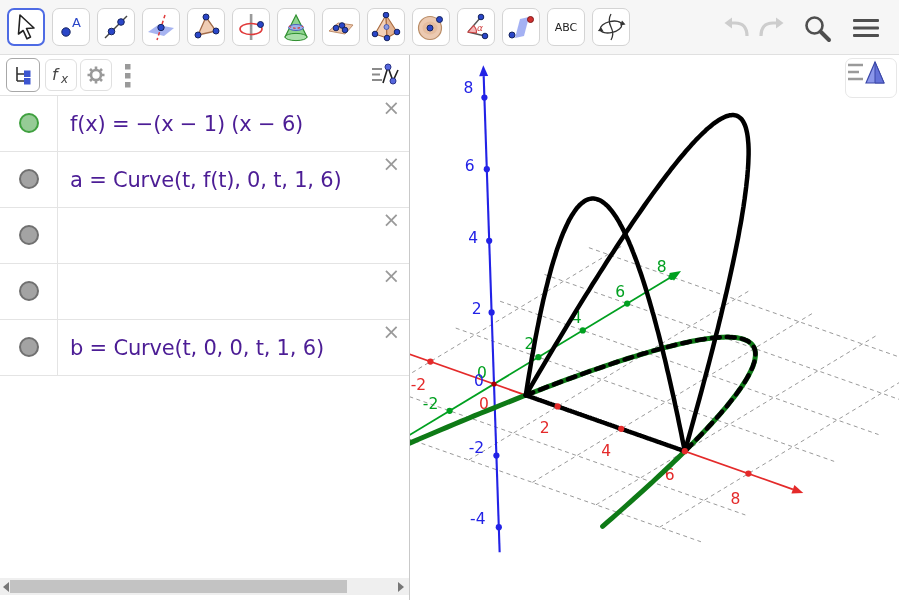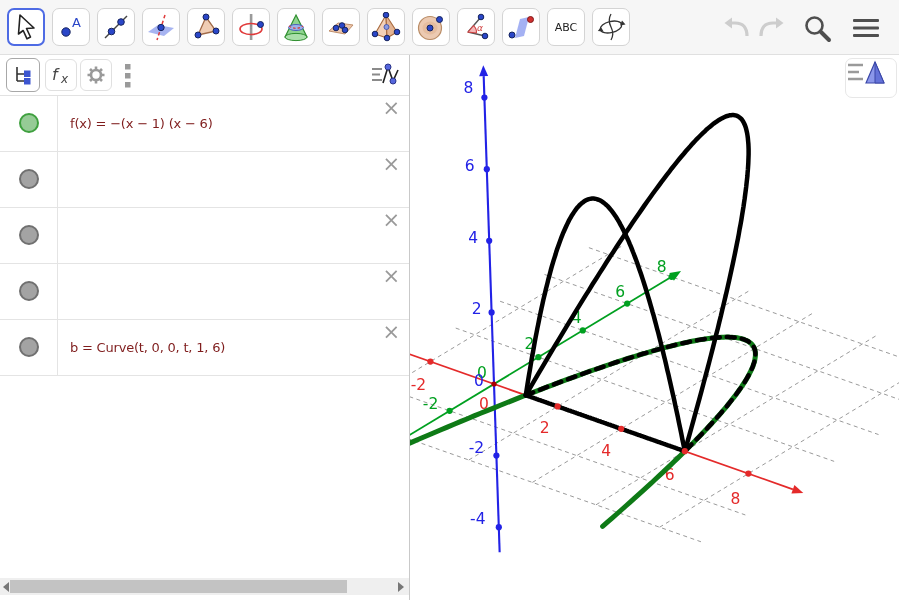--- a/index.html
+++ b/index.html
@@ -18,21 +18,21 @@
   .panel-header{position:absolute;left:0;top:0;width:100%;height:41px;background:#fff;
                 border-bottom:1px solid #e2e2e2;box-sizing:border-box}
   .hbtn{position:absolute;display:flex;align-items:center;justify-content:center;background:#fff;
         border-radius:6px;box-sizing:border-box;cursor:pointer}
   .rows{position:absolute;left:0;top:41px;width:100%;overflow:hidden}
   .arow{position:relative;height:55px;border-bottom:1px solid #e4e4e4;background:#fff;overflow:hidden}
   .arow .circle{position:absolute;left:19px;top:17px;width:20px;height:20px;border-radius:50%;
                 box-sizing:border-box;border:2px solid #666;cursor:pointer}
   .arow .colsep{position:absolute;left:57px;top:0;bottom:0;width:1px;background:#e4e4e4}
   .arow .formula{position:absolute;left:70px;top:0;height:55px;display:flex;align-items:center;
-                 font-size:13px;color:#7f1d1d;white-space:nowrap;letter-spacing:-0.2px;cursor:text}
+                 font-size:21px;color:#4c1d95;white-space:nowrap;letter-spacing:-0.2px;cursor:text}
   .arow .close{position:absolute;right:9px;top:1px;font-size:21px;color:#9a9a9a;cursor:pointer;line-height:22px}
   .hscroll{position:absolute;left:0;top:523px;width:409px;height:17px;background:#efefef}
   .hthumb{position:absolute;left:10px;top:2px;width:337px;height:13px;background:#c3c3c3;cursor:pointer}
   .harrow{position:absolute;top:4px;width:0;height:0;cursor:pointer}
   .harrow.left{left:3px;border-top:5px solid transparent;border-bottom:5px solid transparent;border-right:6px solid #777}
   .harrow.right{right:5px;border-top:5px solid transparent;border-bottom:5px solid transparent;border-left:6px solid #777}
   
   .view3d{position:absolute;left:410px;top:55px;width:489px;height:545px;background:#fff;overflow:hidden}
   .view3d svg{position:absolute;left:0;top:0}
   svg text{font-family:"DejaVu Sans","Liberation Sans",sans-serif}
@@ -222,20 +222,21 @@
   <div class="rows">
       <div class="arow">
         <div class="circle" style="background: rgb(150, 203, 150); border-color: rgb(63, 160, 63);"></div>
         <div class="colsep"></div>
         <div class="formula">f(x) = −(x − 1) (x − 6)</div>
         <div class="close">×</div>
       </div>
       <div class="arow">
         <div class="circle" style="background: rgb(163, 163, 163); border-color: rgb(112, 112, 112);"></div>
         <div class="colsep"></div>
+        <div class="formula">a = Curve(t, f(t), 0, t, 1, 6)</div>
         <div class="close">×</div>
       </div>
       <div class="arow">
         <div class="circle" style="background: rgb(163, 163, 163); border-color: rgb(112, 112, 112);"></div>
         <div class="colsep"></div>
         <div class="close">×</div>
       </div>
       <div class="arow">
         <div class="circle" style="background: rgb(163, 163, 163); border-color: rgb(112, 112, 112);"></div>
         <div class="colsep"></div>

